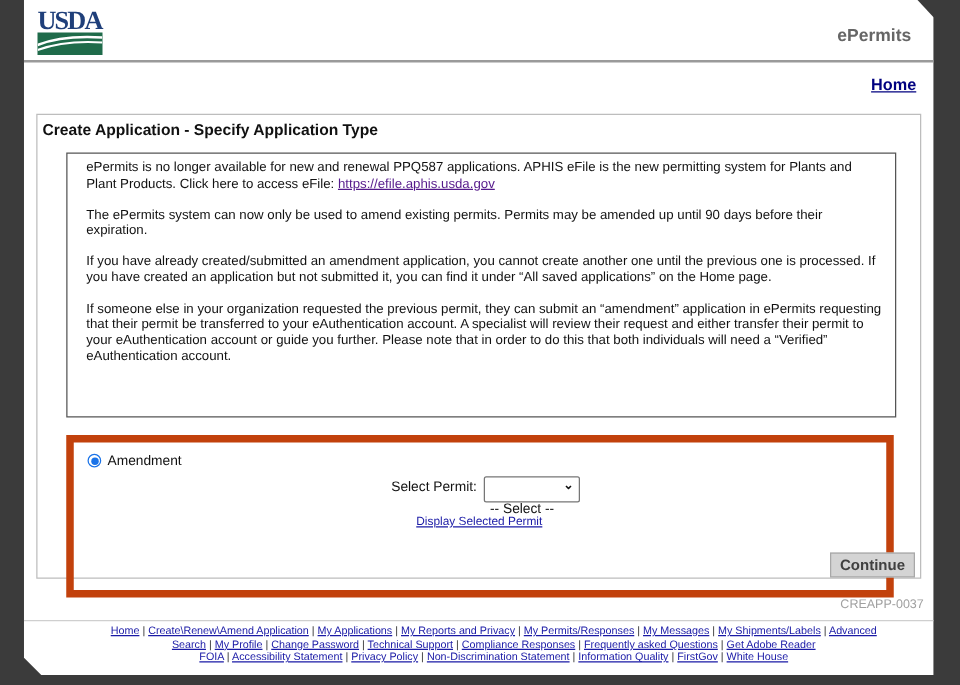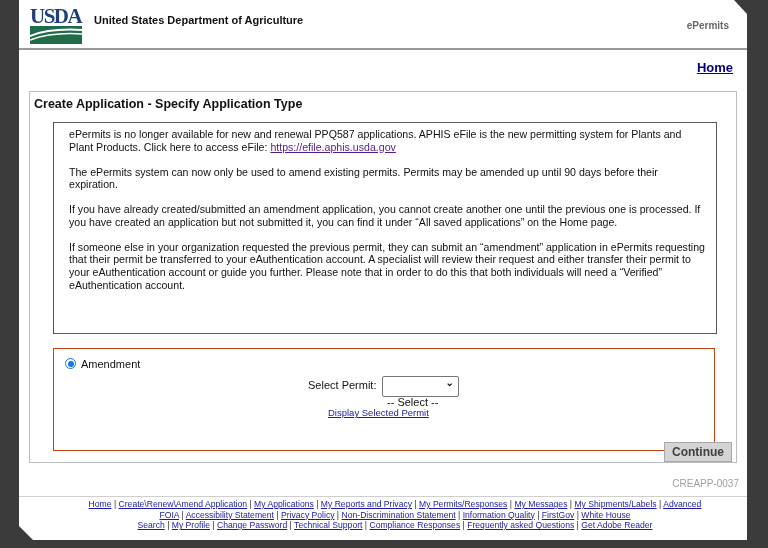--- a/index.html
+++ b/index.html
@@ -30,21 +30,21 @@
     position:absolute; left:0; top:20px; width:52px; height:18px;
     background:#1f6b4a; overflow:hidden;
   }
   .agency-name {
     position:absolute; left:75px; top:14px; font-size:11px; font-weight:bold; color:#111;
   }
   .agency-sub {
     position:absolute; left:75px; top:26px; font-size:9px; color:#9a9a9a;
   }
   .app-name {
-    position:absolute; right:18px; top:20px; font-size:10px; color:#666; font-weight:bold;
+    position:absolute; right:18px; top:20px; font-size:14px; color:#666; font-weight:bold;
   }
   .home-link {
     position:absolute; right:14px; top:60px; font-size:13px; font-weight:bold;
     color:#000080; text-decoration:underline;
   }
   .main-box {
     position:absolute; left:10px; top:91px; width:708px; height:372px;
     border:1px solid #bdbdbd; box-sizing:border-box;
   }
   .main-title {
@@ -52,22 +52,22 @@
   }
   .notice {
     position:absolute; left:23px; top:30px; width:664px; height:212px;
     border:1px solid #555; box-sizing:border-box;
     padding:5px 10px 0 15px;
     font-size:10.6px; line-height:12.6px; color:#111;
   }
   .notice p { margin:0 0 12.4px 0; }
   .notice a { color:#551a8b; text-decoration:underline; }
   .selection-box {
-    position:absolute; left:23px; top:256px; width:662px; height:103px;
-    border:1px solid #c2410c; box-sizing:border-box;
+    position:absolute; left:23px; top:256px; width:662px; height:130px;
+    border:6px solid #c2410c; box-sizing:border-box;
   }
   .radio {
     position:absolute; left:11px; top:9px; width:11px; height:11px;
     border-radius:50%; border:1px solid #1a73e8; box-sizing:border-box; background:#fff;
   }
   .radio::after {
     content:""; position:absolute; left:1.5px; top:1.5px; width:6px; height:6px;
     border-radius:50%; background:#1a73e8;
   }
   .radio-label {
@@ -112,21 +112,20 @@
   <div class="header">
     <div class="logo">
       <div class="logo-text">USDA</div>
       <div class="logo-band">
         <svg width="52" height="18" viewBox="0 0 52 18">
           <path d="M0 10 Q20 2 52 4" stroke="#fff" stroke-width="2" fill="none"></path>
           <path d="M0 14 Q22 6 52 8" stroke="#fff" stroke-width="1.5" fill="none"></path>
         </svg>
       </div>
     </div>
-    <div class="agency-name">United States Department of Agriculture</div>
     <div class="app-name">ePermits</div>
   </div>
 
   <a class="home-link">Home</a>
 
   <div class="main-box">
     <div class="main-title">Create Application - Specify Application Type</div>
 
     <div class="notice">
       <p><span>ePermits is no longer available for new and renewal PPQ587 applications. APHIS eFile is the new permitting system for Plants and Plant Products. Click here to access eFile: </span><a>https://efile.aphis.usda.gov</a></p>
@@ -149,19 +148,19 @@
 
   <div class="continue-btn">Continue</div>
   <div class="screen-code">CREAPP-0037</div>
 
   <div class="footer-sep"></div>
   <div class="footer">
     <div>
       <a>Home</a><span class="sep"> | </span><a>Create\Renew\Amend Application</a><span class="sep"> | </span><a>My Applications</a><span class="sep"> | </span><a>My Reports and Privacy</a><span class="sep"> | </span><a>My Permits/Responses</a><span class="sep"> | </span><a>My Messages</a><span class="sep"> | </span><a>My Shipments/Labels</a><span class="sep"> | </span><a>Advanced</a>
     </div>
     <div>
-      <a>FOIA</a><span class="sep"> | </span><a>Accessibility Statement</a><span class="sep"> | </span><a>Privacy Policy</a><span class="sep"> | </span><a>Non-Discrimination Statement</a><span class="sep"> | </span><a>Information Quality</a><span class="sep"> | </span><a>FirstGov</a><span class="sep"> | </span><a>White House</a>
+      <a>Search</a><span class="sep"> | </span><a>My Profile</a><span class="sep"> | </span><a>Change Password</a><span class="sep"> | </span><a>Technical Support</a><span class="sep"> | </span><a>Compliance Responses</a><span class="sep"> | </span><a>Frequently asked Questions</a><span class="sep"> | </span><a>Get Adobe Reader</a>
     </div>
     <div>
-      <a>Search</a><span class="sep"> | </span><a>My Profile</a><span class="sep"> | </span><a>Change Password</a><span class="sep"> | </span><a>Technical Support</a><span class="sep"> | </span><a>Compliance Responses</a><span class="sep"> | </span><a>Frequently asked Questions</a><span class="sep"> | </span><a>Get Adobe Reader</a>
+      <a>FOIA</a><span class="sep"> | </span><a>Accessibility Statement</a><span class="sep"> | </span><a>Privacy Policy</a><span class="sep"> | </span><a>Non-Discrimination Statement</a><span class="sep"> | </span><a>Information Quality</a><span class="sep"> | </span><a>FirstGov</a><span class="sep"> | </span><a>White House</a>
     </div>
   </div>
 </div>
 
 </body></html>

